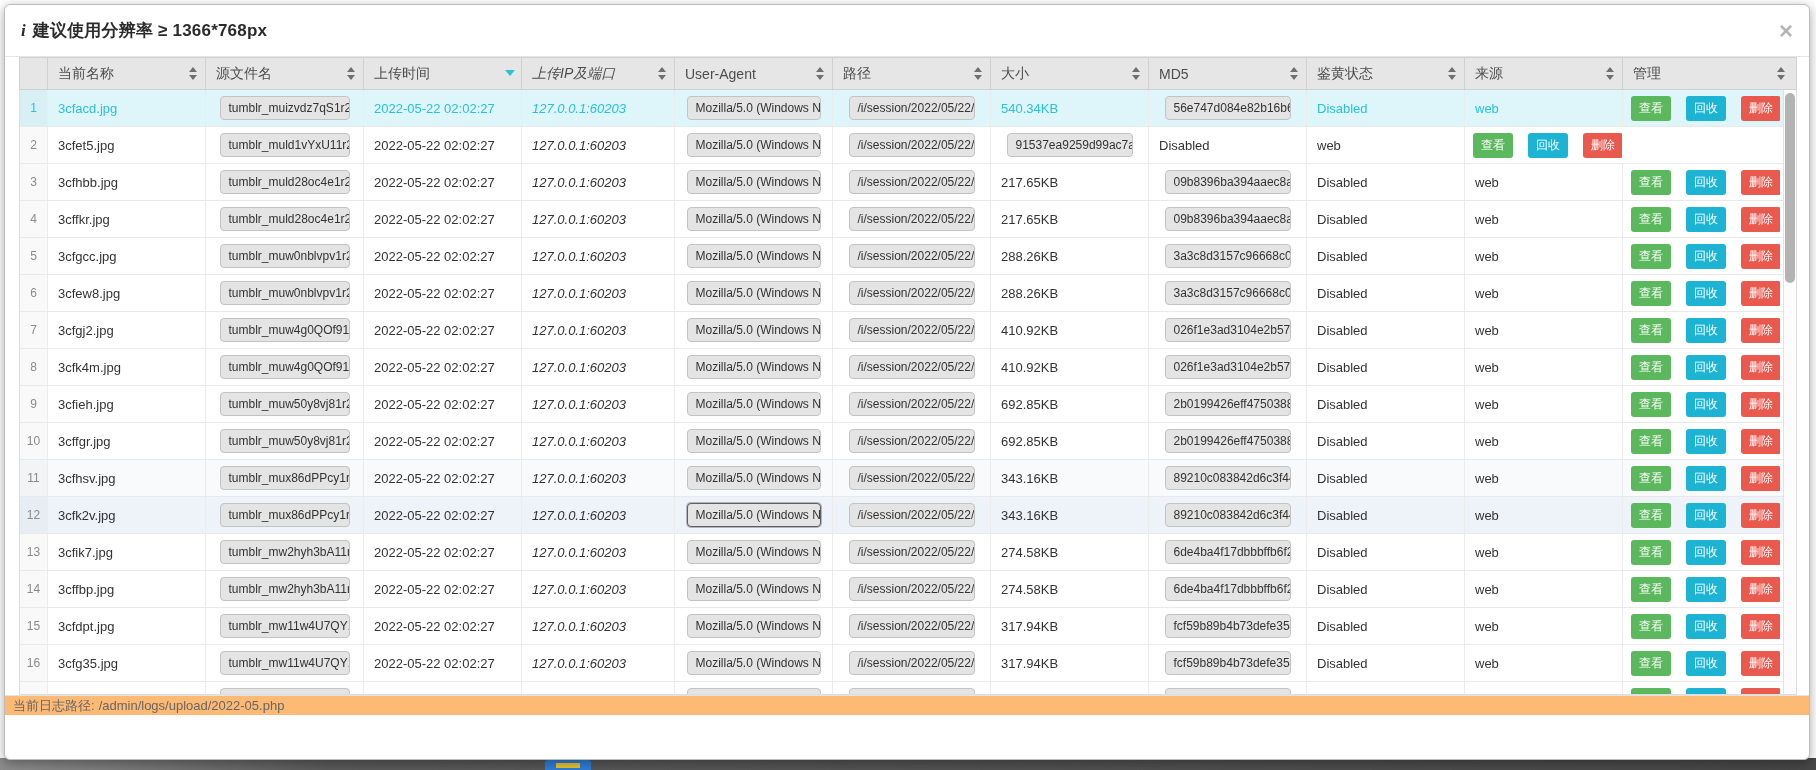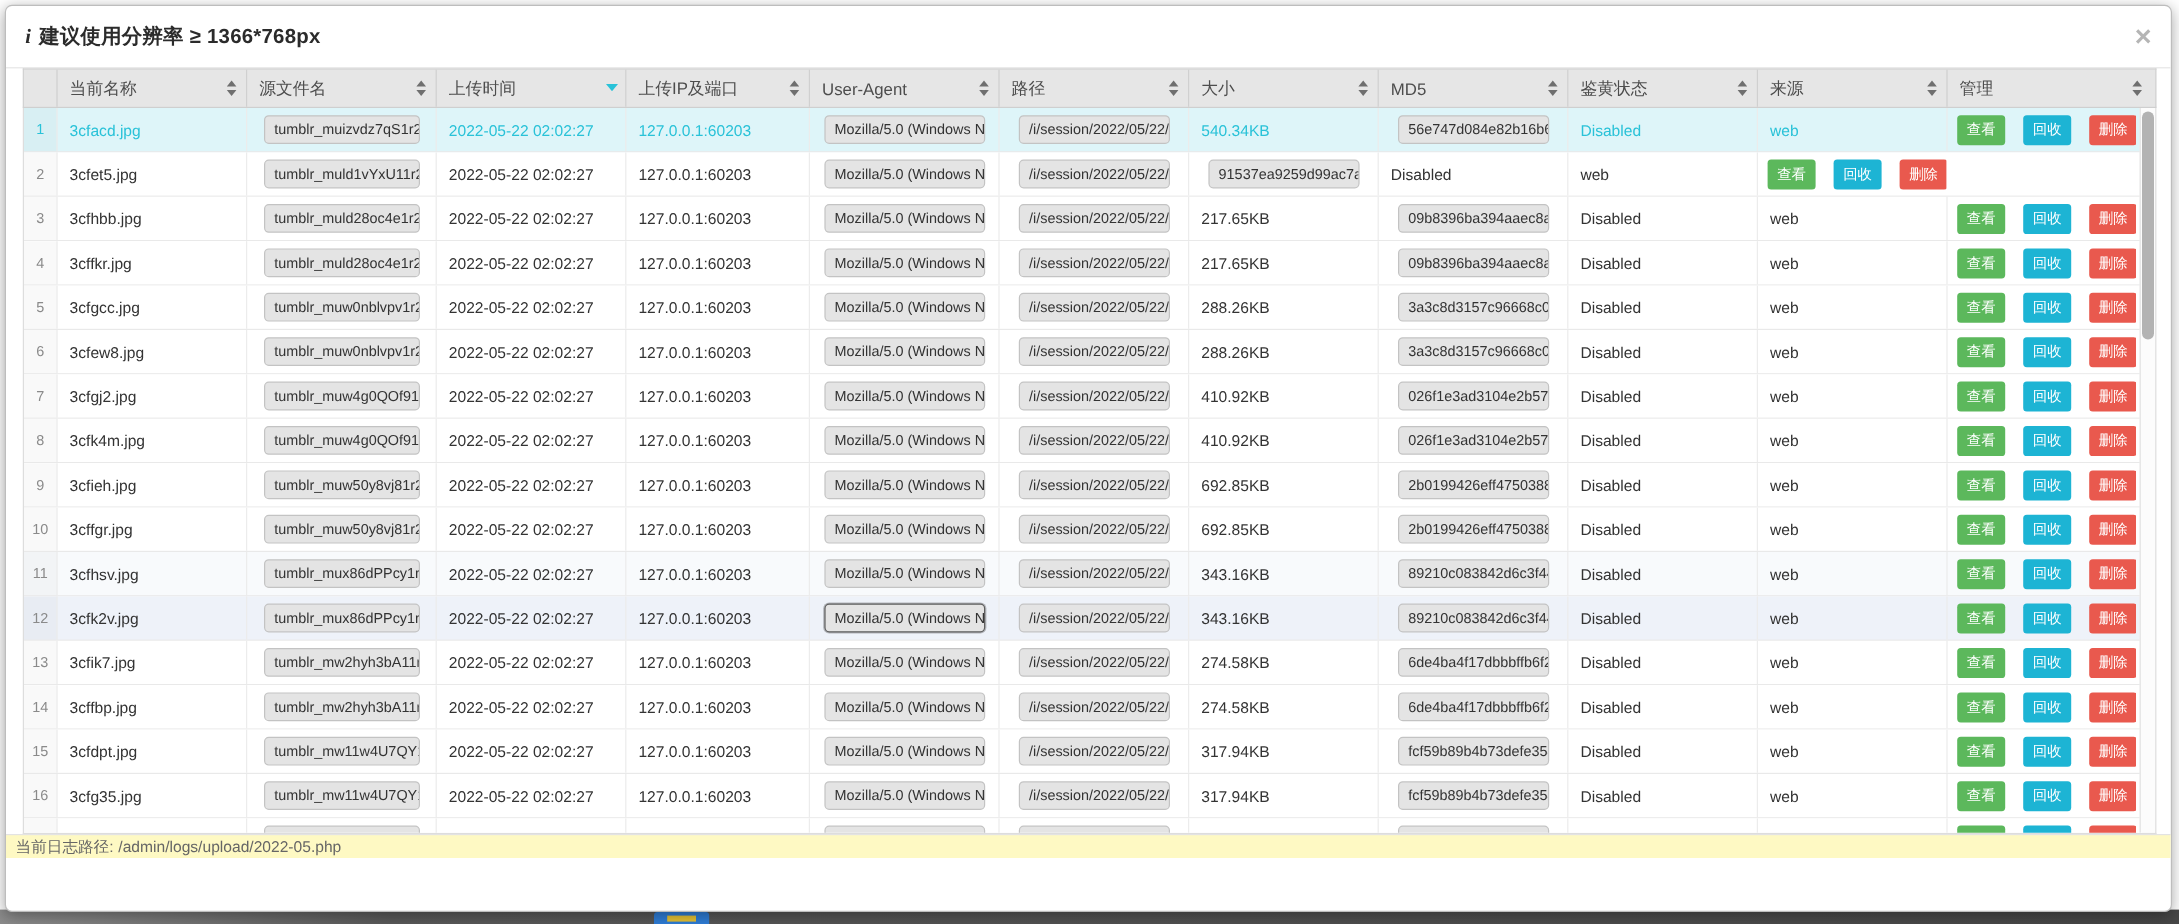--- a/index.html
+++ b/index.html
@@ -53,42 +53,42 @@
   .tr.tint-light { background:#f8fafc; }
   .tr.tint { background:#eef2f9; }
 
   .td { height:100%; display:flex; align-items:center; border-right:1px solid #ececec; overflow:hidden; }
   .td:last-child { border-right:none; }
   .num { justify-content:center; font-size:12px; color:#8a8a8a; background:rgba(0,0,0,0.025); }
   .td-text { padding-left:10px; font-size:13px; color:#333; white-space:nowrap; }
 
   
   .c-num { width:28px; } .c-name{ width:158px; } .c-src{ width:158px; } .c-time{ width:158px; }
-  .c-ip{ width:153px; } .c-ua{ width:158px; } .c-path{ width:158px; } .c-size{ width:158px; }
+  .c-ip{ width:153px;font-style:italic; } .c-ua{ width:158px; } .c-path{ width:158px; } .c-size{ width:158px; }
   .c-md5{ width:158px; } .c-status{ width:158px; } .c-origin{ width:158px; }
   .c-manage{ width:157px; } .th.c-manage{ width:170px; }
 
   .chip { margin:0 auto; height:24px; line-height:22px; background:#e4e4e4; border:1px solid #c3c3c3;
     border-radius:4px; font-size:12px; color:#333; padding:0 8px; white-space:nowrap; overflow:hidden;
     text-align:center; cursor:default; }
   .chip-src { width:130px; min-width:130px; }
   .chip-ua { width:134px; min-width:134px; }
   .chip-path { width:126px; min-width:126px; }
   .chip-md5 { width:126px; min-width:126px; }
   .chip.focused { border:1px solid #5f5f5f; box-shadow:0 0 0 1px rgba(0,0,0,.25); }
 
   .td-manage { padding-left:8px; }
   .btn { height:25px; line-height:25px; padding:0 8px; border-radius:3px; color:#fff; font-size:12px;
     margin-right:15px; white-space:nowrap; cursor:pointer; border:none; font-family:"Liberation Sans", sans-serif; }
   .btn-view { background:#5cb85c; }
   .btn-recycle { background:#1db4d4; }
   .btn-delete { background:#e9594e; }
 
   .modal-footer { height:20px; display:flex; align-items:center; padding:0 8px; font-size:13px; color:#666;
-    border-top:1px solid #e3e3e3; background:#fef9c3; }
+    border-top:1px solid #e3e3e3; background:#fdba74; }
   .modal-footer .path { margin-left:4px; color:#666; }
 </style>
 </head>
 <body>
 
 <div class="backdrop-strip"></div>
 <div class="bg-page-button"></div>
 
 <div class="modal">
 

